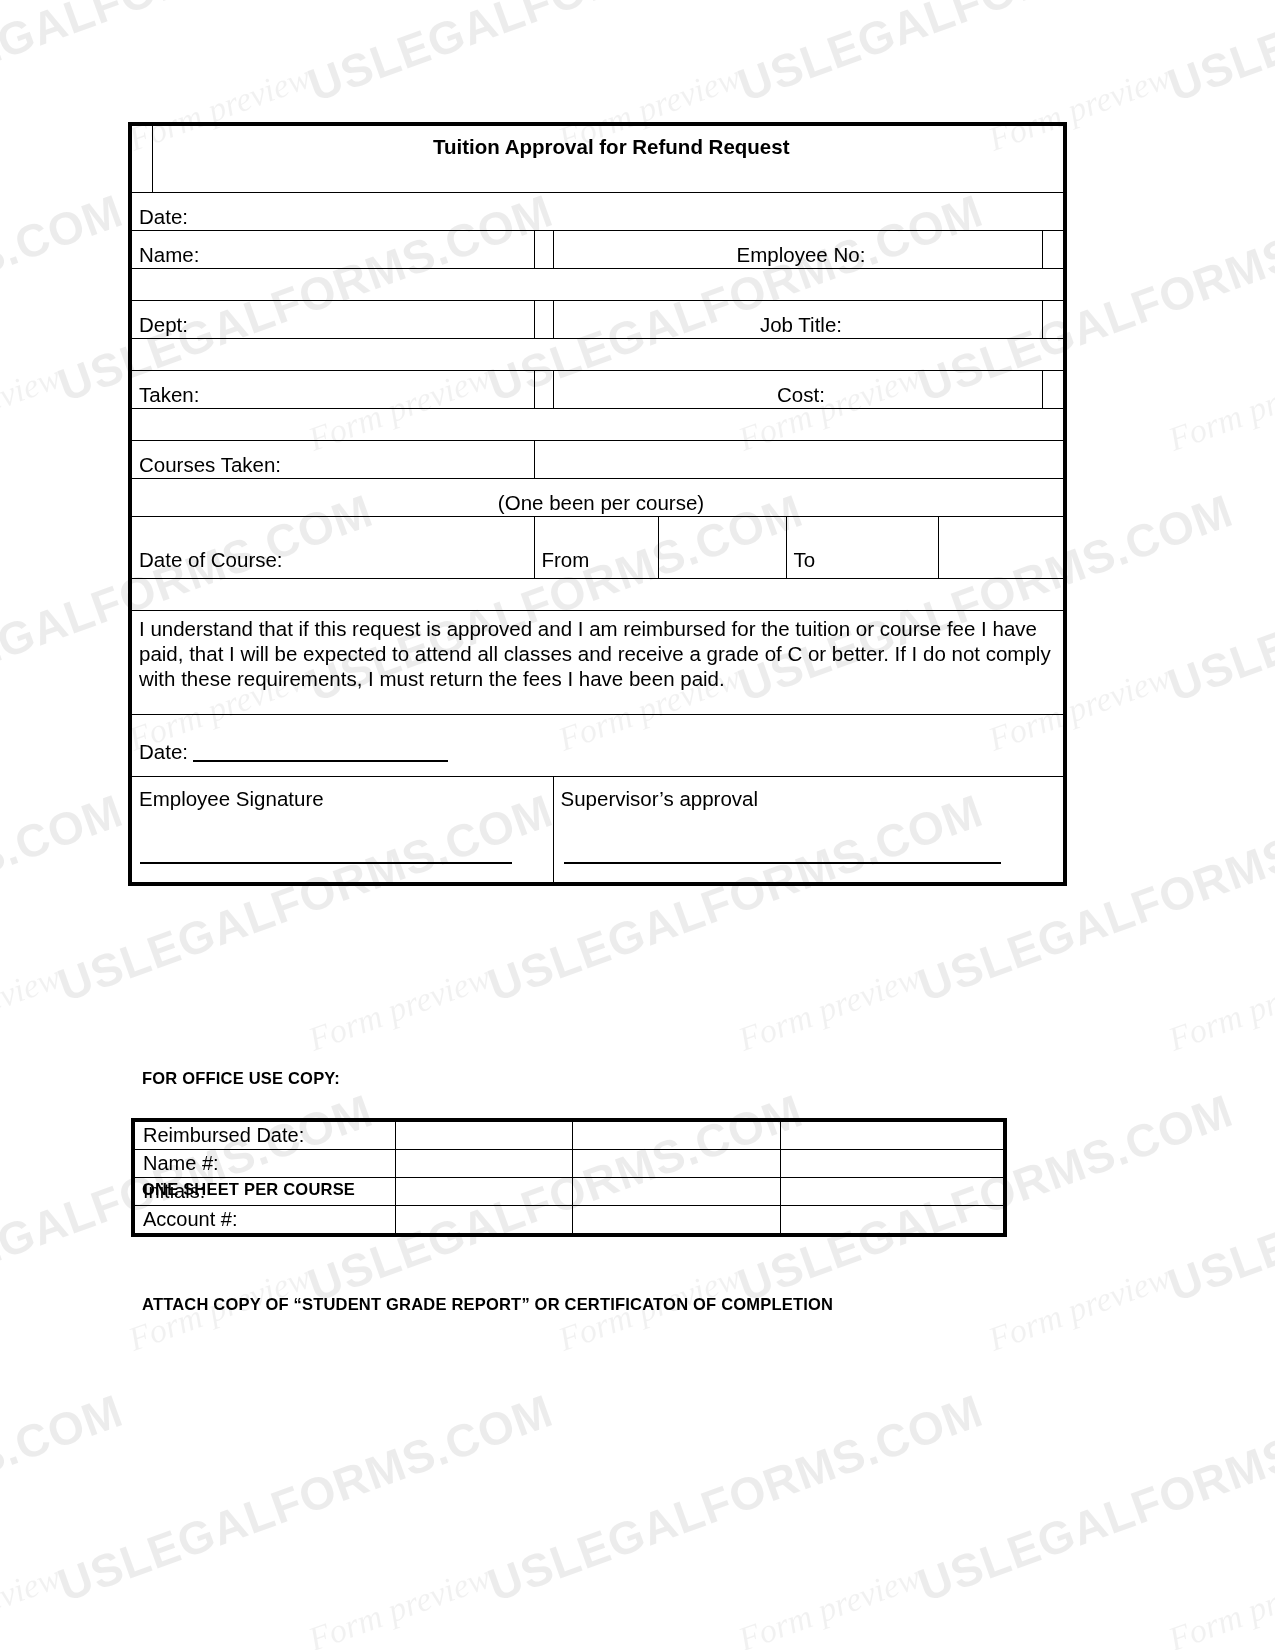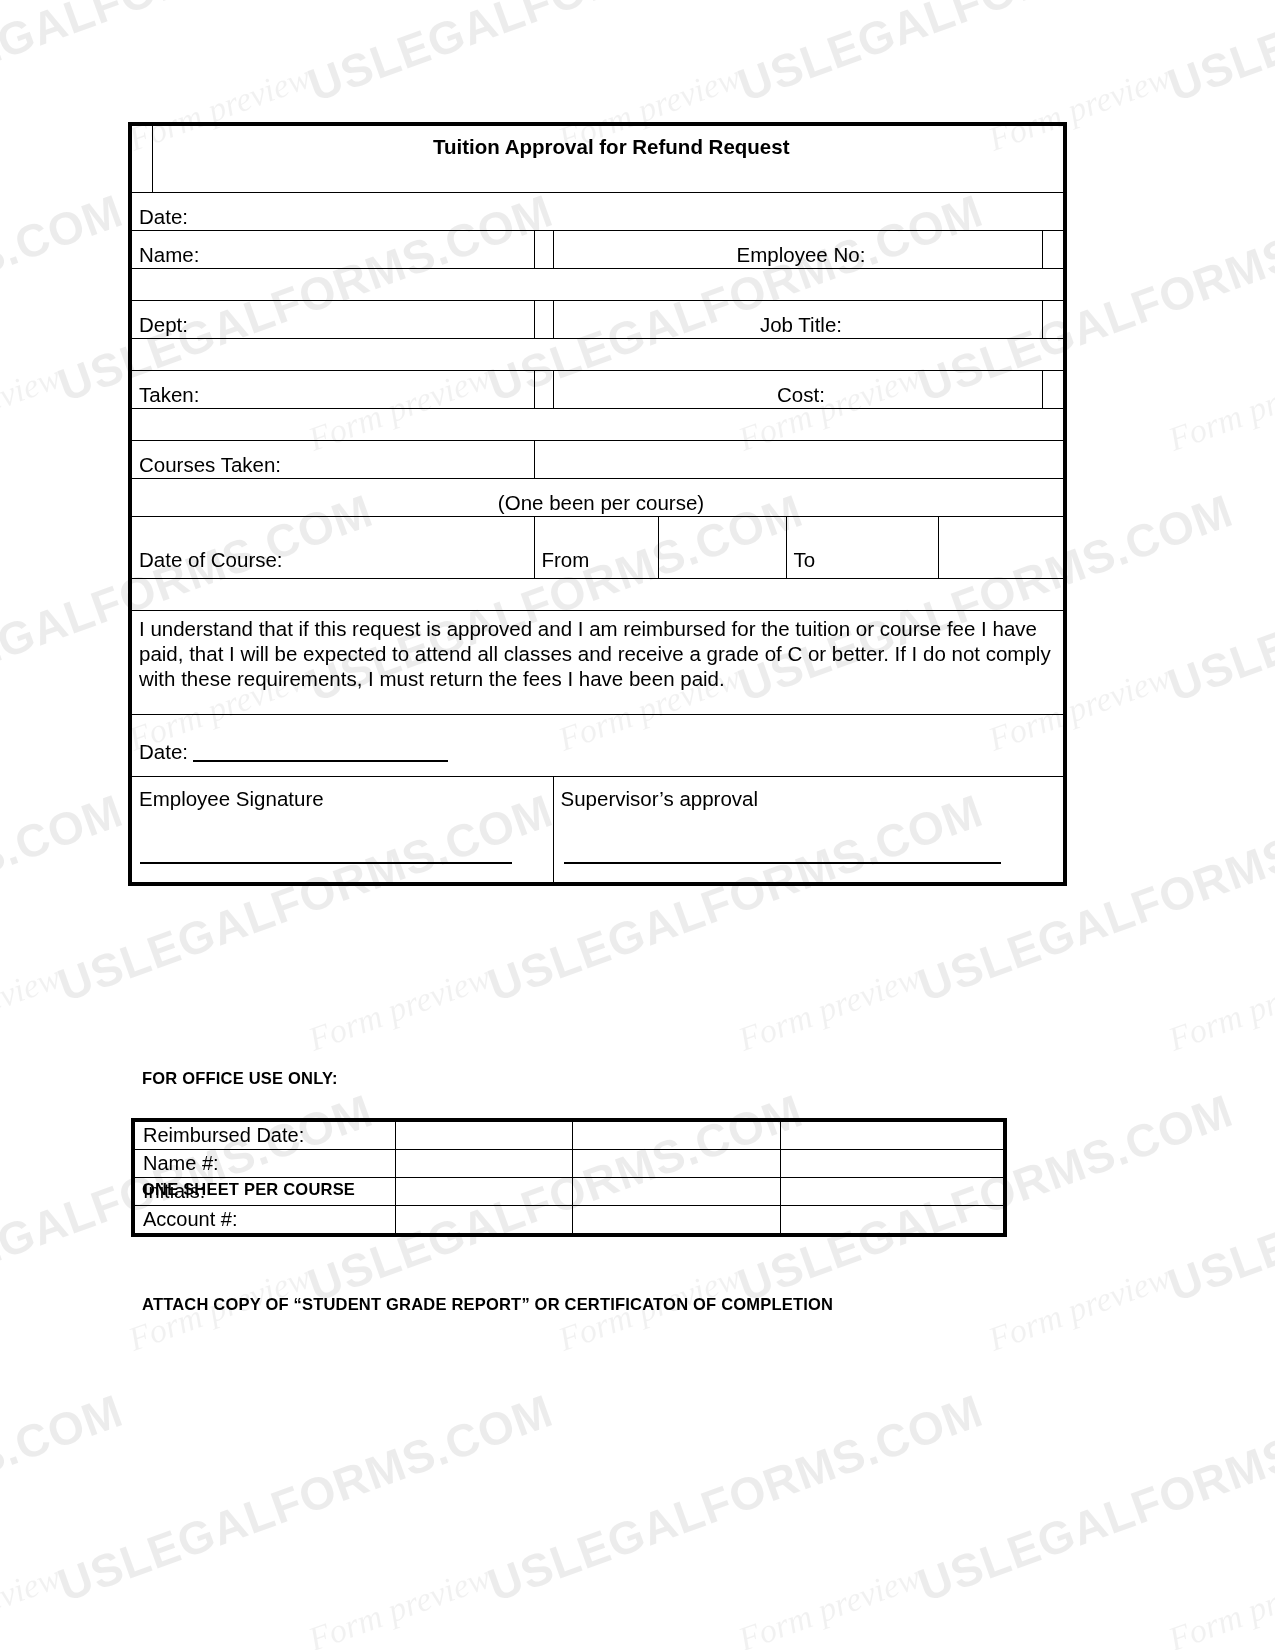--- a/index.html
+++ b/index.html
@@ -319,21 +319,21 @@
         </td>
         <td colspan="5" class="sig-cell">
           <span>Supervisor’s approval</span>
           <span class="sig-line right"></span>
         </td>
       </tr>
     </tbody>
       </table>
   </div>
 
-  <div class="office-label">FOR OFFICE USE ONLY:</div>
+  <div class="office-label">FOR OFFICE USE COPY:</div>
 
   <div class="office-wrap">
     <table class="office">
       <colgroup>
         <col style="width:262px">
         <col style="width:177px">
         <col style="width:208px">
         <col style="width:225px">
       </colgroup>
       <tbody>

